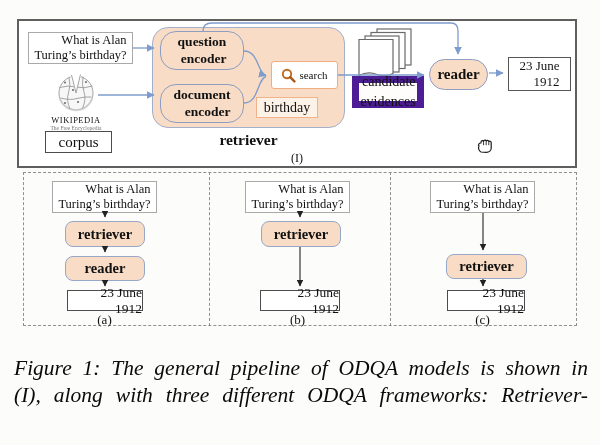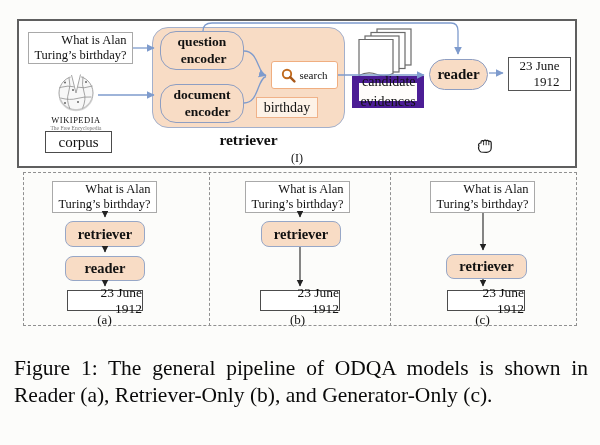--- a/index.html
+++ b/index.html
@@ -62,21 +62,21 @@
   .stepbox{
     background:#f8dcc5;border:1.4px solid #97a7c7;border-radius:8px;
     font-weight:bold;font-size:14.5px;
   }
   .answerbot{
     background:#fff;border:1.4px solid #4c4c4c;font-size:13.5px;padding-left:12px;
   }
   .sublabel{text-align:center;font-size:13px;}
   .caption{
     left:14px;top:355px;width:574px;
-    font-size:21.5px;line-height:27px;color:#0a0a0a;
+    font-size:21.5px;line-height:27px;color:#0a0a0a;font-style:italic;
   }
   .cap-just{text-align:justify;text-align-last:justify;}
   svg.overlay{position:absolute;left:0;top:0;pointer-events:none;}
 </style>
 </head>
 <body>
 
 <div class="abs panel-top"></div>
 
 <div class="abs ctr qbox" style="left:28px;top:32px;width:105px;height:32px;">
@@ -225,14 +225,14 @@
 
   <path d="M300,213 L300,217" stroke="#222" stroke-width="1.1" fill="none" marker-end="url(#ak)"></path>
   <path d="M300,247 L300,286" stroke="#222" stroke-width="1.1" fill="none" marker-end="url(#ak)"></path>
 
   <path d="M483,213 L483,250" stroke="#222" stroke-width="1.1" fill="none" marker-end="url(#ak)"></path>
   <path d="M483,279 L483,286" stroke="#222" stroke-width="1.1" fill="none" marker-end="url(#ak)"></path>
 </svg>
 
 <div class="abs caption">
   <div class="cap-just">Figure 1: The general pipeline of ODQA models is shown in</div>
-  <div>Reader (a), Retriever-Only (b), and Generator-Only (c).</div>
+  <div class="cap-just">(I), along with three different ODQA frameworks: Retriever-</div>
 </div>
 
 </body></html>

